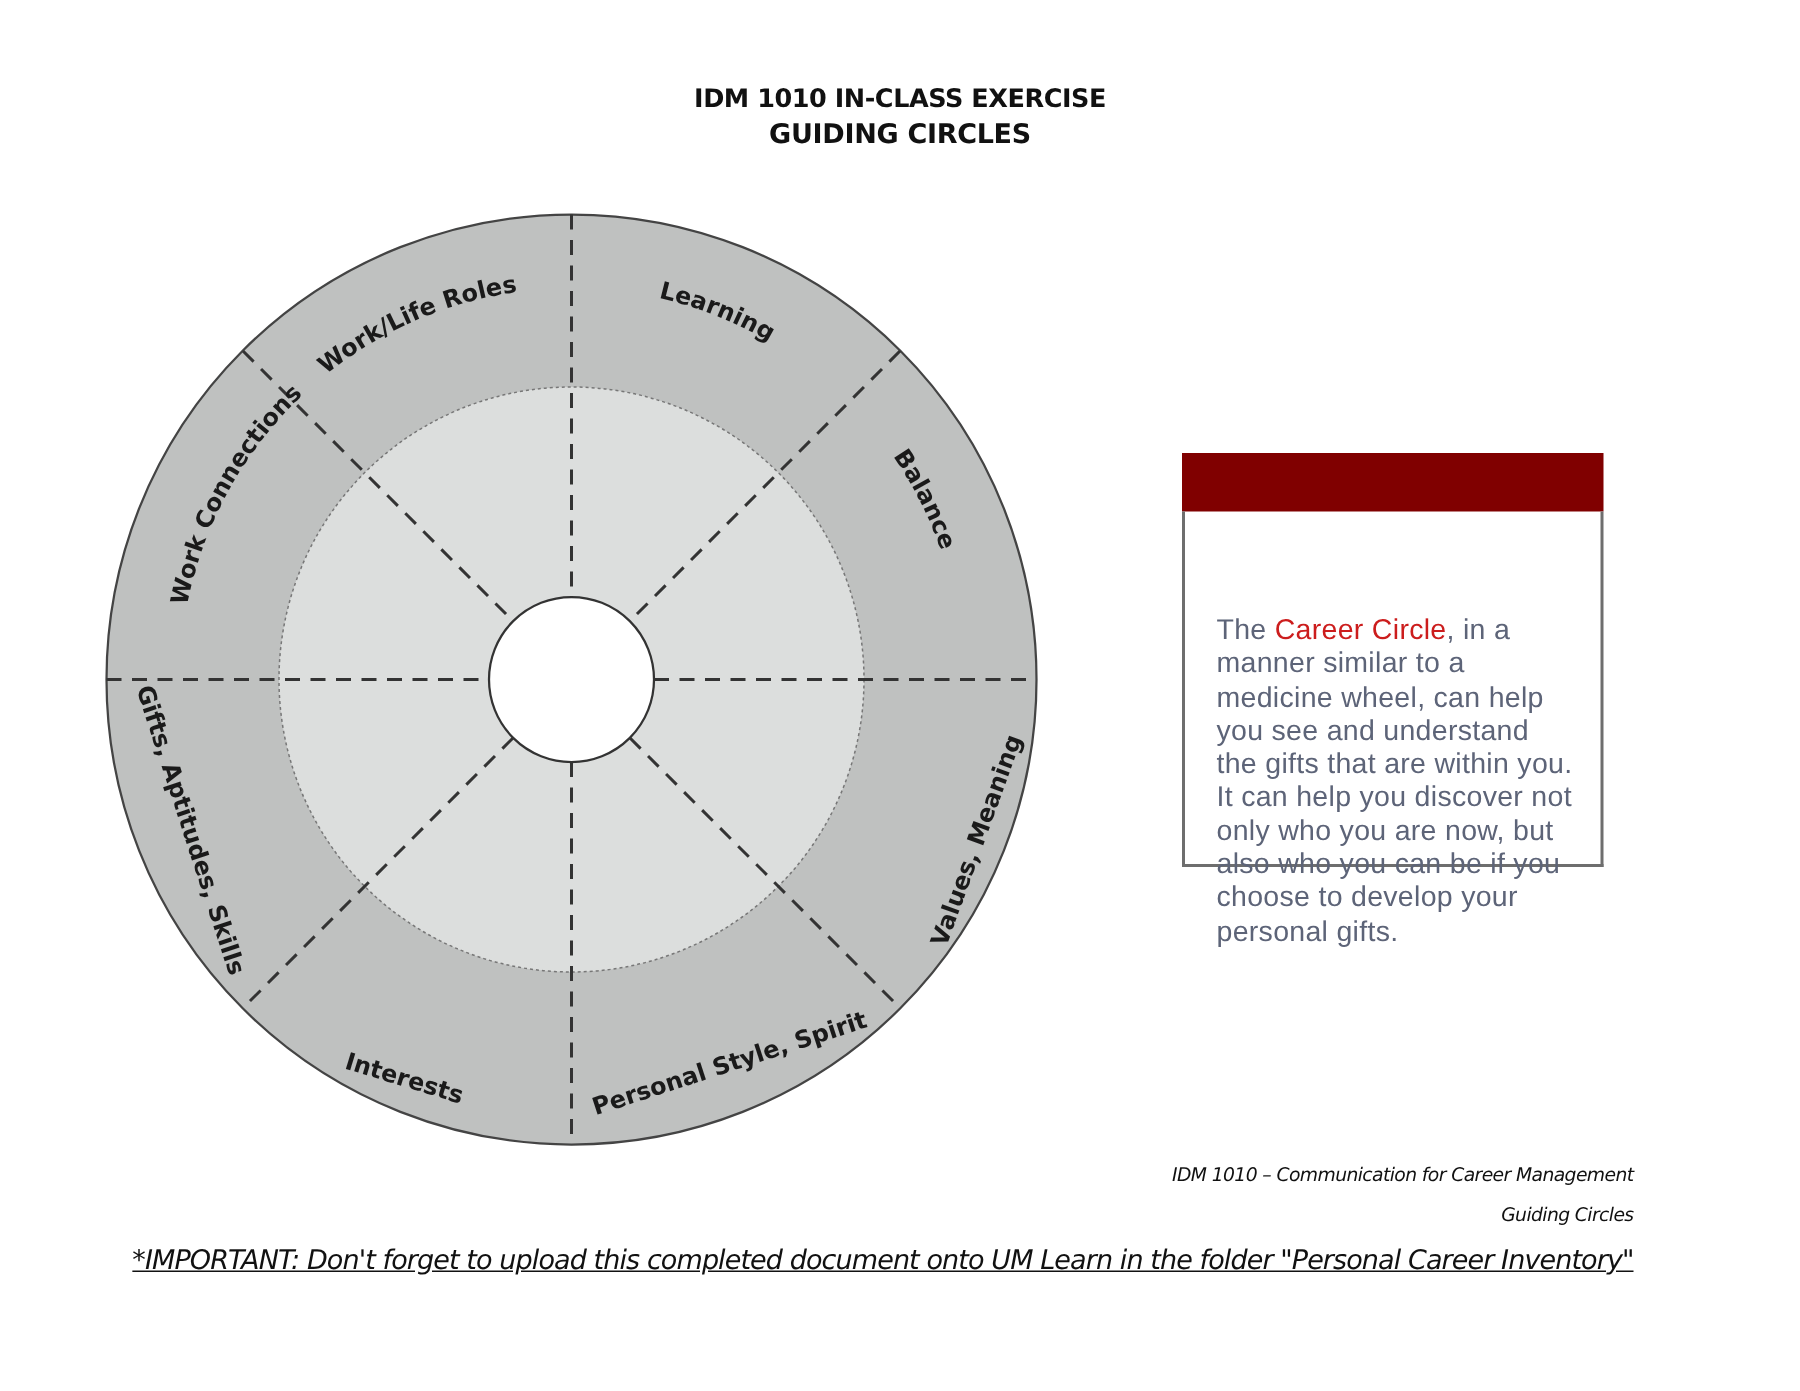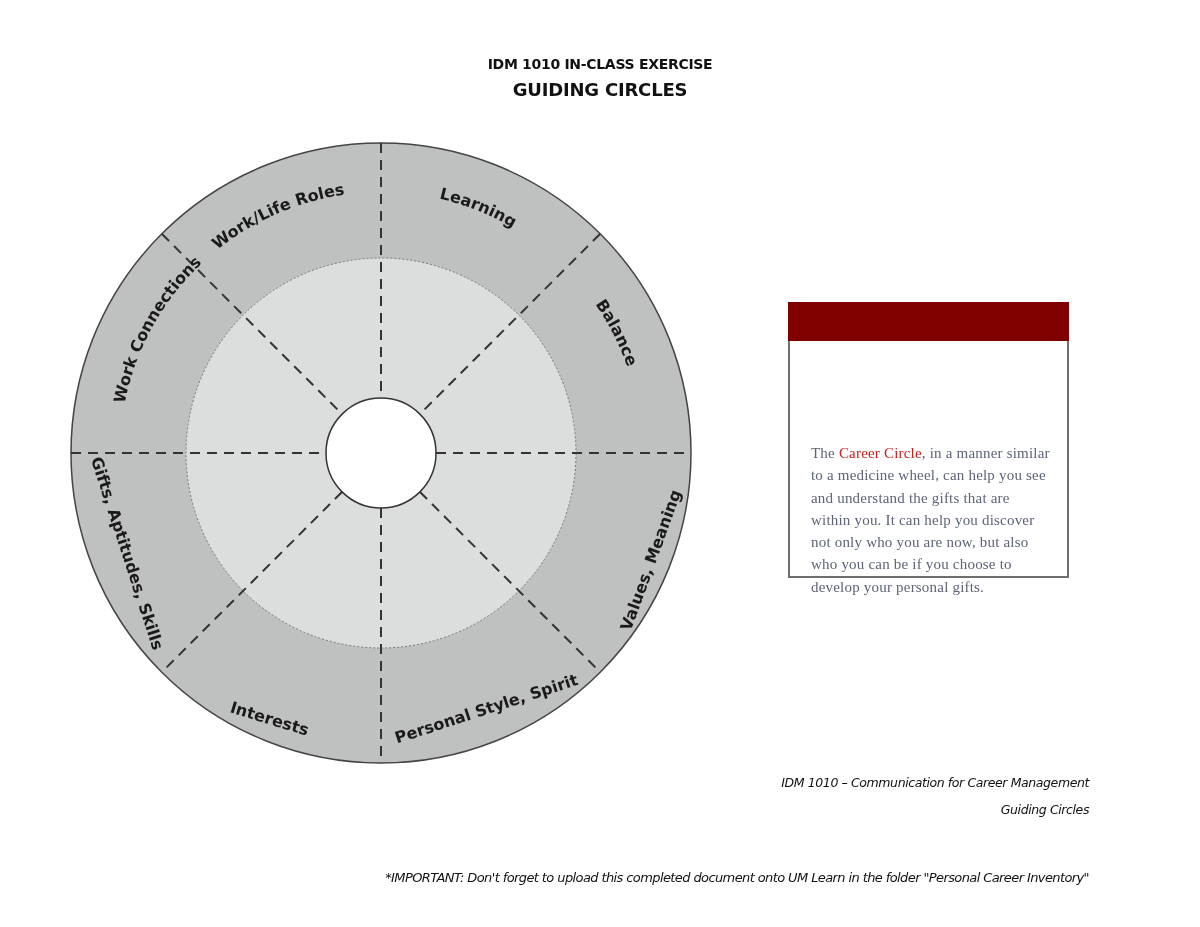--- a/index.html
+++ b/index.html
@@ -1,29 +1,29 @@
 <!DOCTYPE html>
 <html><head>
 <meta charset="utf-8">
 <style>
   html, body { margin: 0; padding: 0; background: #ffffff; }
   body { width: 1200px; height: 927px; position: relative; overflow: hidden; font-family: "Liberation Sans", sans-serif; }
   .header { position: absolute; left: 0; width: 1200px; text-align: center; color: #111; font-family: "DejaVu Sans", sans-serif; font-weight: bold; }
-  .header .sub { position: absolute; top: 56px; width: 1200px; font-size: 14px; letter-spacing: -0.3px; }
+  .header .sub { position: absolute; top: 56px; width: 1200px; font-size: 17px; letter-spacing: -0.3px; }
   .header .title { position: absolute; top: 79px; width: 1200px; font-size: 18px; letter-spacing: -0.2px; }
   #wheel { position: absolute; left: 0; top: 0; }
   .callout { position: absolute; left: 788px; top: 302px; width: 281px; height: 276px; }
   .callout .bar { position: absolute; left: 0; top: 0; width: 281px; height: 39px; background: #800000; }
   .callout .box { position: absolute; left: 0; top: 39px; width: 277px; height: 235px; border: 2px solid #6e6e6e; border-top: none; }
-  .callout-text { position: absolute; left: 811px; top: 410px; width: 240px; font-family: Liberation Serif, serif; font-size: 15px; line-height: 22.3px; color: #5d6478; letter-spacing: 0.2px; margin-top: 32px; }
+  .callout-text { position: absolute; left: 811px; top: 410px; width: 240px; font-family: Liberation Sans, sans-serif; font-size: 19px; line-height: 22.3px; color: #5d6478; letter-spacing: 0.2px; }
   .callout-text .hl { color: #cc1d1d; }
   .footer { position: absolute; right: 111px; text-align: right; font-family: "DejaVu Sans", sans-serif; font-style: italic; font-size: 12.5px; color: #111; white-space: nowrap; letter-spacing: -0.4px; }
   .f1 { top: 802px; }
   .f2 { top: 775px; }
-  .f3 { top: 870px; font-size: 13px; letter-spacing: -0.6px; }
+  .f3 { top: 830px; font-size: 18px; letter-spacing: -0.6px; text-decoration: underline; }
   svg text { font-family: "DejaVu Sans", sans-serif; font-weight: bold; font-size: 16px; fill: #1a1a1a; }
 </style>
 </head>
 <body>
 
 <div class="header">
   <div class="sub">IDM 1010 IN-CLASS EXERCISE</div>
   <div class="title">GUIDING CIRCLES</div>
 </div>
 

